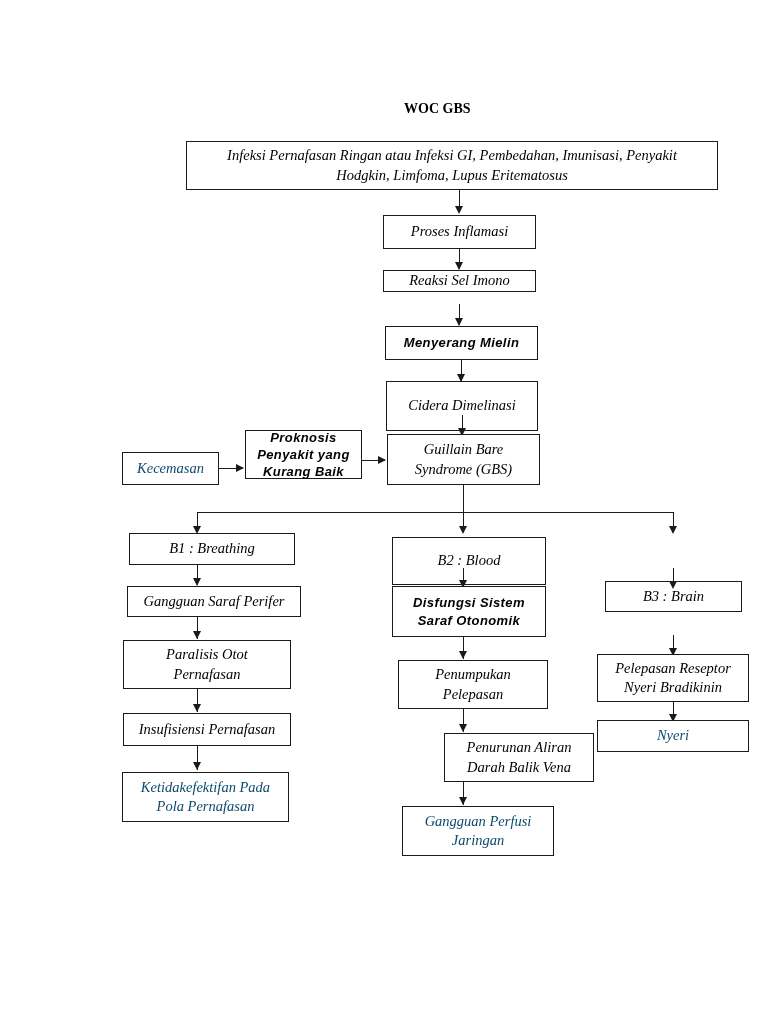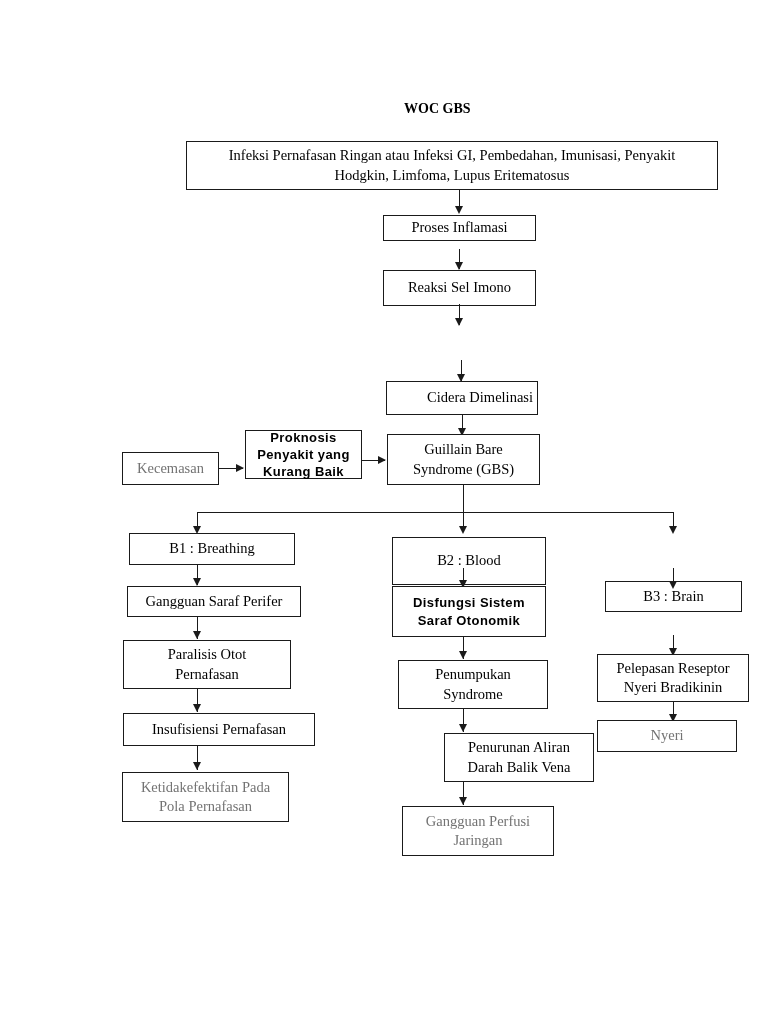--- a/index.html
+++ b/index.html
@@ -31,29 +31,30 @@
     background: #ffffff;
     color: #000000;
     display: flex;
     align-items: center;
     justify-content: center;
     text-align: center;
     font-family: "Liberation Serif", "DejaVu Serif", serif;
     font-size: 14.5px;
     line-height: 1.32;
     padding: 10px 4px;
+    font-style: italic;
   }
   .box.sans {
     font-family: "Liberation Sans", "DejaVu Sans", sans-serif;
     font-weight: bold;
     font-size: 13px;
     letter-spacing: 0.4px;
   }
   .box.red {
-    color: #737373;
+    color: #0c4a6e;
   }
   .box .lines {
     width: 100%;
   }
   .conn {
     position: absolute;
     background: #1a1a1a;
   }
   .vline {
     width: 1.4px;
@@ -87,40 +88,45 @@
 
   <div class="box" style="left:186px; top:141px; width:532px; height:49px;">
     <div class="lines">
       <div>Infeksi Pernafasan Ringan atau Infeksi GI, Pembedahan, Imunisasi, Penyakit</div>
       <div>Hodgkin, Limfoma, Lupus Eritematosus</div>
     </div>
   </div>
   <div class="conn vline" style="left:459px; top:190px; height:19px;"></div>
   <div class="arrow-down" style="left:455px; top:206px;"></div>
 
-  <div class="box" style="left:383px; top:215px; width:153px; height:26px;">
+  <div class="box" style="left:383px; top:215px; width:153px; height:34px;">
     <div class="lines">
       <div>Proses Inflamasi</div>
     </div>
   </div>
   <div class="conn vline" style="left:459px; top:249px; height:20px;"></div>
   <div class="arrow-down" style="left:455px; top:262px;"></div>
 
-  <div class="box" style="left:383px; top:270px; width:153px; height:36px;">
+  <div class="box" style="left:383px; top:270px; width:153px; height:22px;">
     <div class="lines">
       <div>Reaksi Sel Imono</div>
     </div>
   </div>
   <div class="conn vline" style="left:459px; top:304px; height:21px;"></div>
   <div class="arrow-down" style="left:455px; top:318px;"></div>
 
+  <div class="box sans" style="left:385px; top:326px; width:153px; height:34px;">
+    <div class="lines">
+      <div>Menyerang Mielin</div>
+    </div>
+  </div>
   <div class="conn vline" style="left:461px; top:360px; height:21px;"></div>
   <div class="arrow-down" style="left:457px; top:374px;"></div>
 
-  <div class="box" style="left:386px; top:381px; width:152px; height:34px;text-align:right;">
+  <div class="box" style="left:386px; top:381px; width:152px; height:50px;">
     <div class="lines">
       <div>Cidera Dimelinasi</div>
     </div>
   </div>
   <div class="conn vline" style="left:462px; top:415px; height:20px;"></div>
   <div class="arrow-down" style="left:458px; top:428px;"></div>
 
   <div class="box red" style="left:122px; top:452px; width:97px; height:33px;">
     <div class="lines">
       <div>Kecemasan</div>
@@ -176,21 +182,21 @@
 
   <div class="box" style="left:123px; top:640px; width:168px; height:49px;">
     <div class="lines">
       <div>Paralisis Otot</div>
       <div>Pernafasan</div>
     </div>
   </div>
   <div class="conn vline" style="left:197px; top:689px; height:23px;"></div>
   <div class="arrow-down" style="left:193px; top:704px;"></div>
 
-  <div class="box" style="left:123px; top:713px; width:192px; height:33px;">
+  <div class="box" style="left:123px; top:713px; width:168px; height:33px;">
     <div class="lines">
       <div>Insufisiensi Pernafasan</div>
     </div>
   </div>
   <div class="conn vline" style="left:197px; top:746px; height:24px;"></div>
   <div class="arrow-down" style="left:193px; top:762px;"></div>
 
   <div class="box red" style="left:122px; top:772px; width:167px; height:50px;">
     <div class="lines">
       <div>Ketidakefektifan Pada</div>
@@ -211,21 +217,21 @@
       <div>Disfungsi Sistem</div>
       <div>Saraf Otonomik</div>
     </div>
   </div>
   <div class="conn vline" style="left:463px; top:637px; height:22px;"></div>
   <div class="arrow-down" style="left:459px; top:651px;"></div>
 
   <div class="box" style="left:398px; top:660px; width:150px; height:49px;">
     <div class="lines">
       <div>Penumpukan</div>
-      <div>Syndrome</div>
+      <div>Pelepasan</div>
     </div>
   </div>
   <div class="conn vline" style="left:463px; top:709px; height:23px;"></div>
   <div class="arrow-down" style="left:459px; top:724px;"></div>
 
   <div class="box" style="left:401px; top:733px; width:150px; height:49px;margin-left:43px;">
     <div class="lines">
       <div>Penurunan Aliran</div>
       <div>Darah Balik Vena</div>
     </div>
@@ -253,19 +259,19 @@
 
   <div class="box" style="left:597px; top:654px; width:152px; height:48px;">
     <div class="lines">
       <div>Pelepasan Reseptor</div>
       <div>Nyeri Bradikinin</div>
     </div>
   </div>
   <div class="conn vline" style="left:673px; top:702px; height:18px;"></div>
   <div class="arrow-down" style="left:669px; top:714px;"></div>
 
-  <div class="box red" style="left:597px; top:720px; width:140px; height:32px;">
+  <div class="box red" style="left:597px; top:720px; width:152px; height:32px;">
     <div class="lines">
       <div>Nyeri</div>
     </div>
   </div>
 
 </div>
 
 </body></html>

